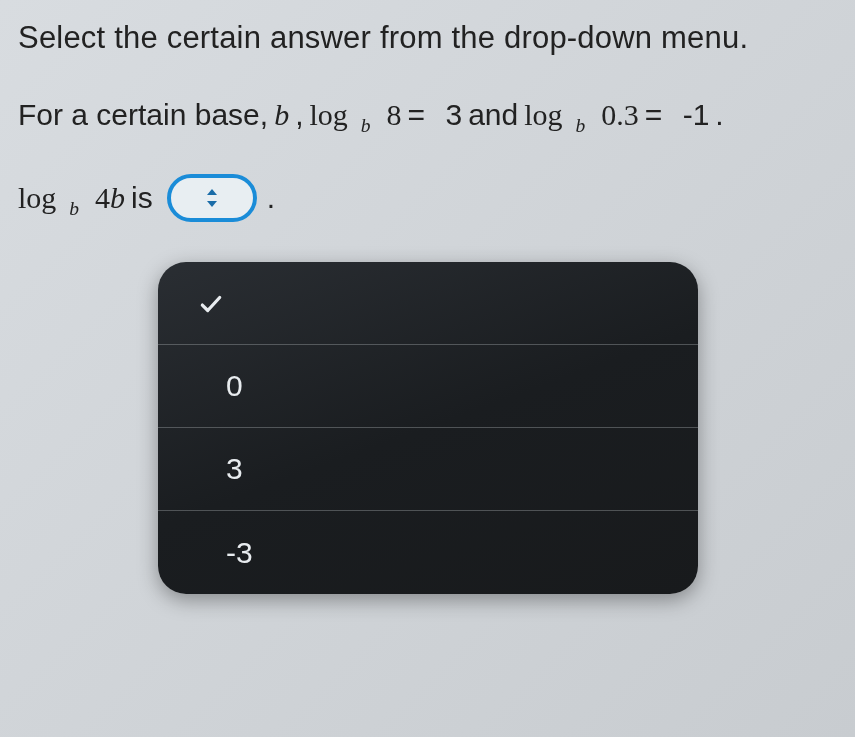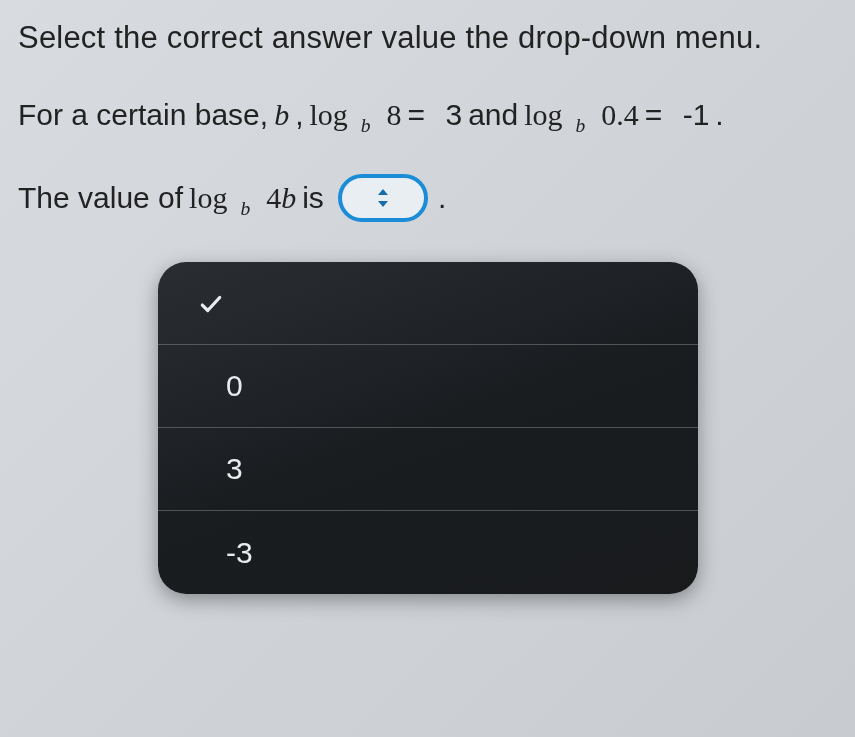--- a/index.html
+++ b/index.html
@@ -125,48 +125,47 @@
       width: 100%;
       height: 100%;
     }
     .option-text {
       margin-left: 28px;
     }
   </style>
 </head>
 <body>
 
-<div class="instruction">Select the correct answer value the drop-down menu.</div>
+<div class="instruction">Select the certain answer from the drop-down menu.</div>
 
 <div class="problem-line">
   <span>For a certain base,</span>
   <span class="math-var">b</span>
     <span>,</span>
   <span class="log-expr">
     <span>log</span>
       <span class="log-sub">b</span>
     <span>8</span>
   </span>
   <span>=</span>
   <span>&nbsp;</span>
   <span>3</span>
   <span>and</span>
   <span class="log-expr">
     <span>log</span>
       <span class="log-sub">b</span>
-    <span>0.4</span>
+    <span>0.3</span>
   </span>
   <span>=</span>
   <span>&nbsp;</span>
   <span>-1</span>
     <span>.</span>
 </div>
 
 <div class="problem-line2">
-  <span>The value of</span>
   <span class="log-expr">
     <span>log</span>
       <span class="log-sub">b</span>
     <span>4<span class="math-var">b</span></span>
   </span>
   <span>is</span>
   <span class="dropdown-pill">
     <span class="updown-icon"></span>
   </span>
   <span>.</span>

